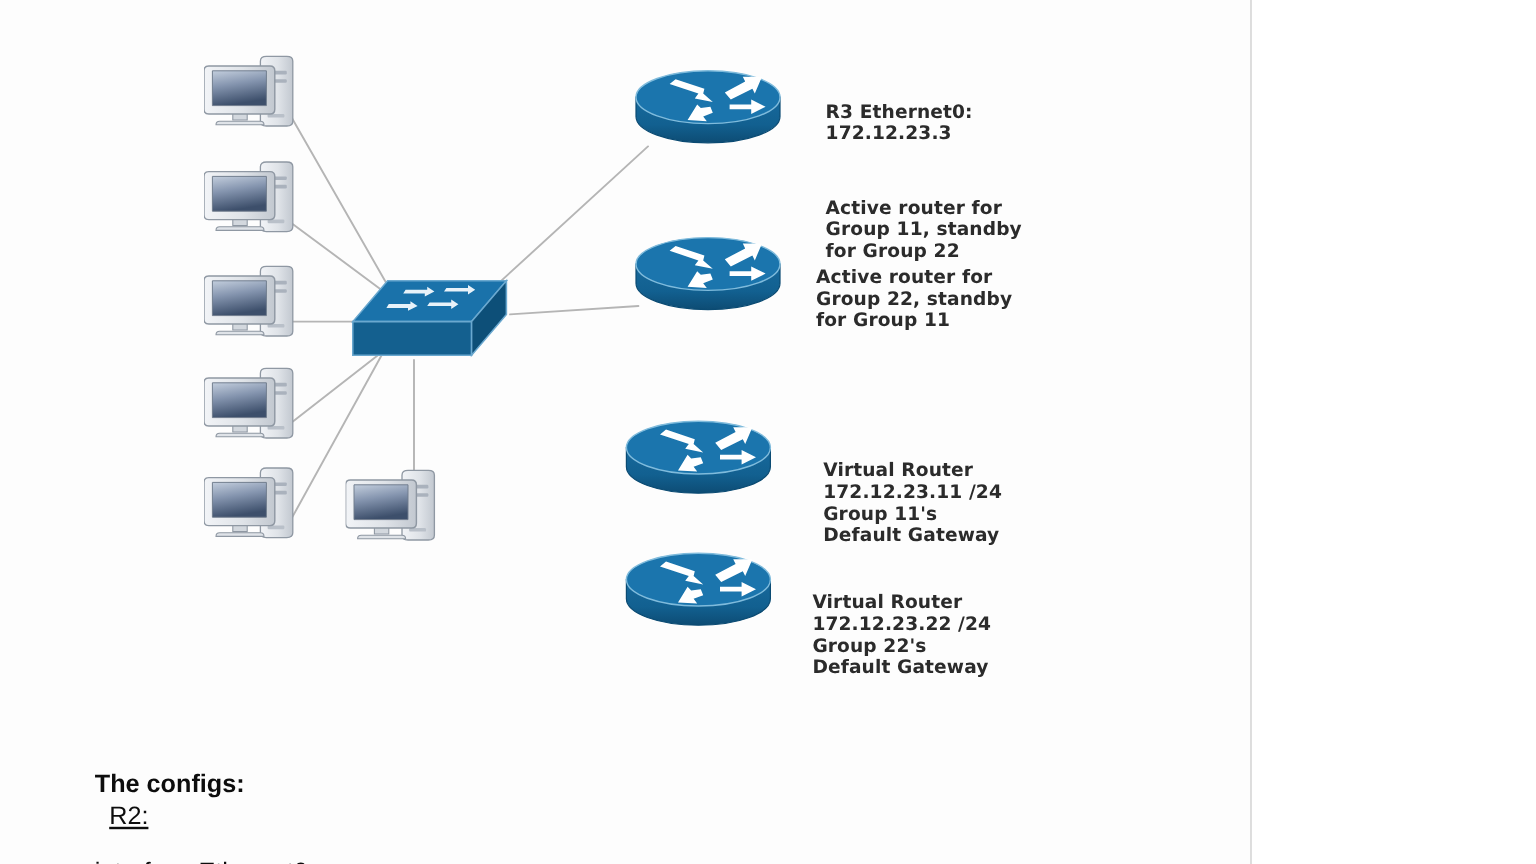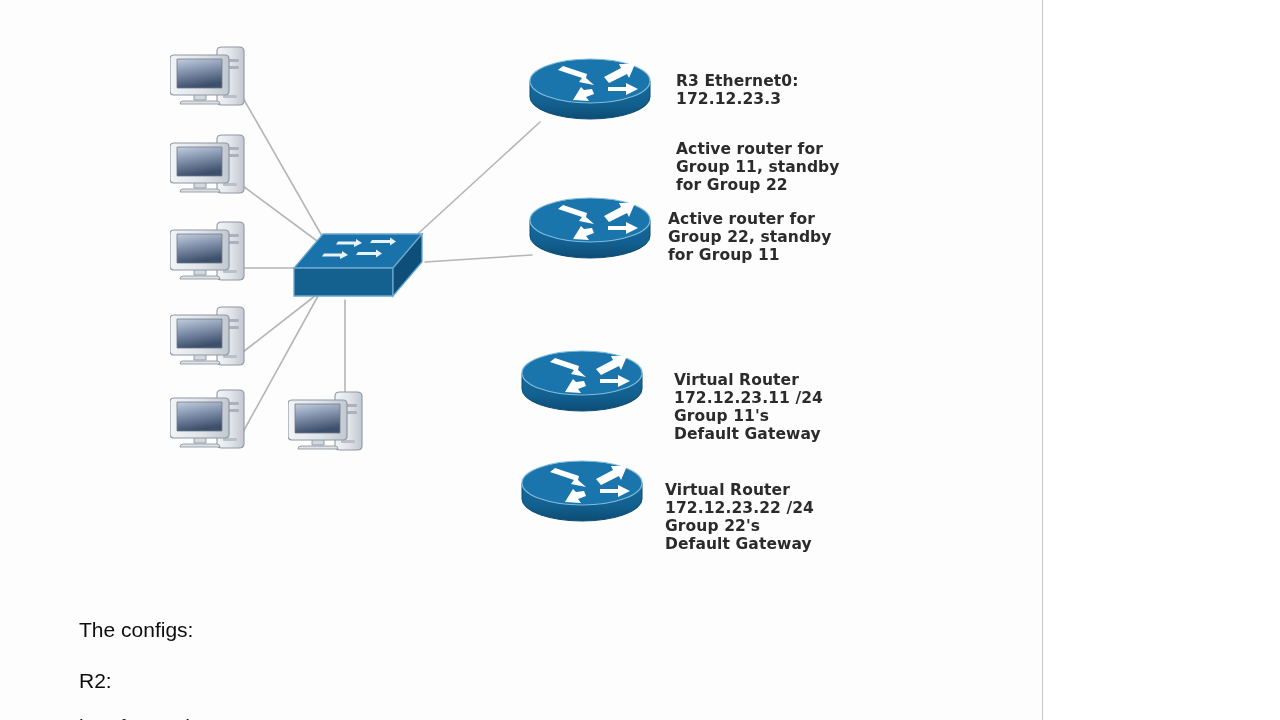--- a/index.html
+++ b/index.html
@@ -77,34 +77,34 @@
   .annot {
     position: absolute;
     font-family: "DejaVu Sans", sans-serif;
     font-weight: bold;
     font-size: 15.5px;
     line-height: 18px;
     color: #2b2b2b;
     white-space: pre-line;
     letter-spacing: 0.1px;
   }
-  .annot .para { margin: 0; }
+  .annot .para { margin: 12px; }
   .annot .para + .para { margin-top: 14px; }
 
   
   .body-text {
     position: absolute;
     font-family: "Liberation Sans", sans-serif;
     font-size: 21px;
     color: #0d0d0d;
     line-height: 1.2;
     white-space: nowrap;
   }
-  #configs-label { left: 79px; top: 617px; }
-  #r2-label      { left: 79px; top: 668px; }
+  #configs-label { left: 79px; top: 641px; font-weight: bold; }
+  #r2-label      { left: 91px; top: 668px; text-decoration: underline; }
   #cut-label {
     left: 79px;
     top: 714px;
     font-size: 21px;
     color: #0d0d0d;
     overflow: hidden;
     height: 6px;
   }
 </style>
 </head>

